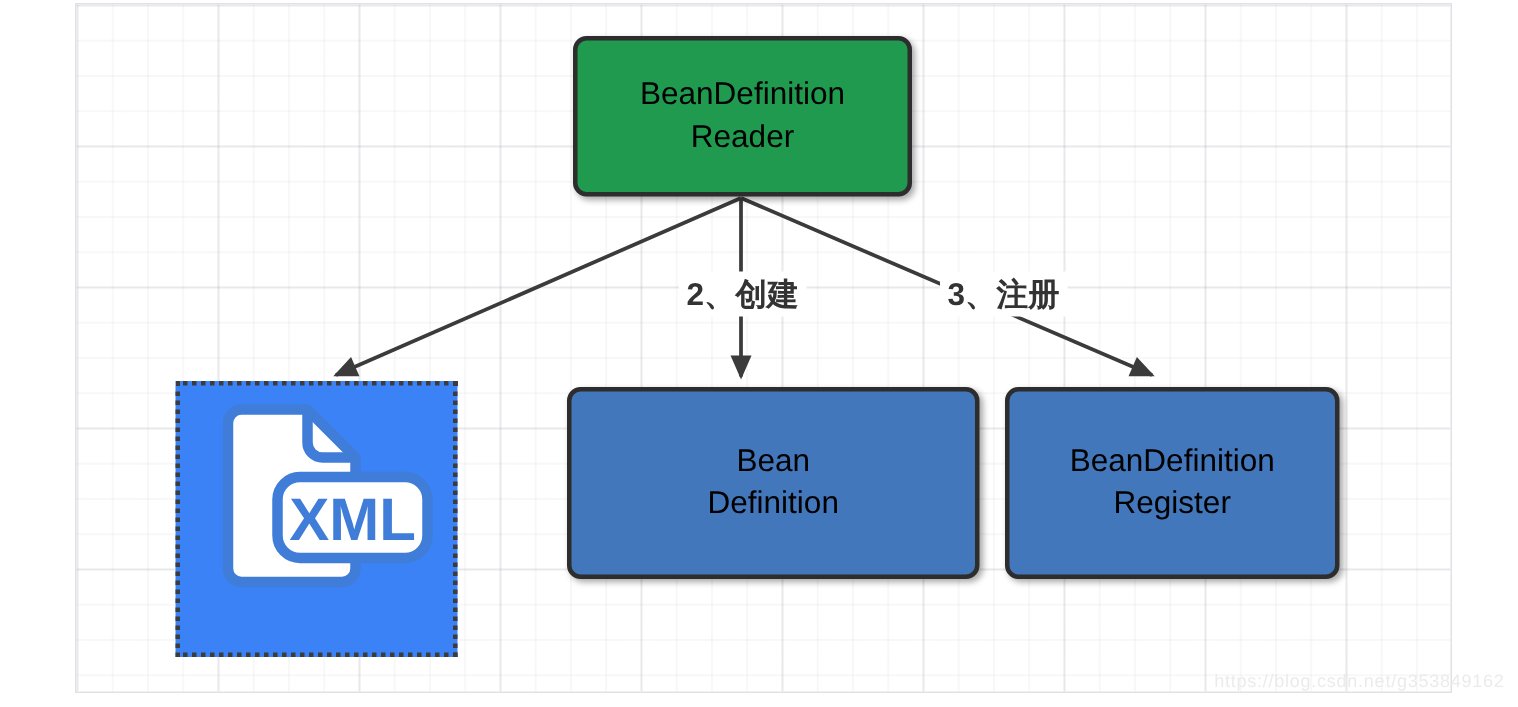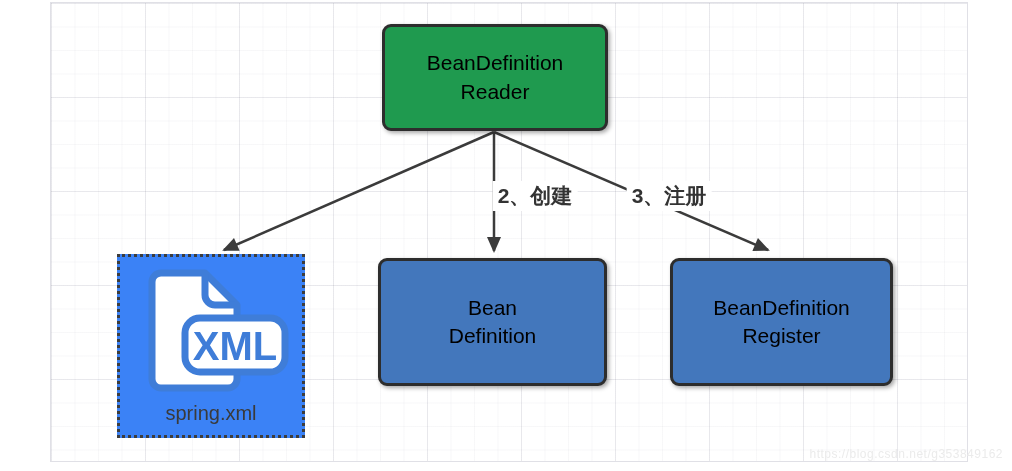--- a/index.html
+++ b/index.html
@@ -24,21 +24,21 @@
   .arrow-layer{position:absolute;left:0;top:0;width:1012px;height:471px;z-index:2;}
   .node{
     position:absolute;z-index:3;
     display:flex;align-items:center;justify-content:center;text-align:center;
     border:3px solid #2d2d2d;border-radius:9px;
     box-shadow:2px 2px 4px rgba(0,0,0,0.35);
     color:#000000;font-weight:normal;font-size:21px;line-height:1.35;
     box-sizing:border-box;
   }
   .node-reader{left:382px;top:24px;width:226px;height:107px;background:#1f9a4f;}
-  .node-beandef{left:378px;top:258px;width:229px;height:128px;background:#4377bc;}
+  .node-beandef{left:378px;top:258px;width:275px;height:128px;background:#4377bc;}
   .node-register{left:670px;top:258px;width:223px;height:128px;background:#4377bc;}
   .xml-box{
     position:absolute;left:117px;top:254px;width:188px;height:184px;z-index:3;
     border:3px dotted #3c3c3c;background:#3b82f6;box-sizing:border-box;
   }
   .xml-icon{position:absolute;left:26px;top:12px;}
   .xml-filename{
     position:absolute;left:0;bottom:10px;width:100%;text-align:center;
     font-size:20px;color:#3a3a3a;font-weight:normal;
   }
@@ -77,35 +77,34 @@
     </div>
   </div>
 
   <div class="xml-box">
     <svg class="xml-icon" width="145" height="128" viewBox="0 0 145 128">
       <path d="M15 4 H59 L91 36 V110 a9 9 0 0 1 -9 9 H15 a9 9 0 0 1 -9 -9 V13 a9 9 0 0 1 9 -9 Z" fill="#ffffff" stroke="#3f7dd8" stroke-width="7" stroke-linejoin="round"></path>
       <path d="M59 5 V26 a10 10 0 0 0 10 10 H89" fill="none" stroke="#3f7dd8" stroke-width="7" stroke-linejoin="round"></path>
       <rect x="39" y="49" width="100" height="54" rx="15" fill="#ffffff" stroke="#3f7dd8" stroke-width="7"></rect>
       <text x="89" y="91" font-size="40" font-weight="bold" fill="#3f7dd8" text-anchor="middle" font-family="Liberation Sans, DejaVu Sans, sans-serif">XML</text>
     </svg>
-    <div class="xml-filename">spring.xml</div>
   </div>
 
   <div class="node node-beandef">
     <div>
       <span>Bean</span><br>
       <span>Definition</span>
     </div>
   </div>
 
   <div class="node node-register">
     <div>
       <span>BeanDefinition</span><br>
       <span>Register</span>
     </div>
   </div>
 
-  <div class="edge-label" style="left:495px;top:196px;margin-left:40px;">2、创建</div>
+  <div class="edge-label" style="left:495px;top:196px;">2、创建</div>
   <div class="edge-label" style="left:641px;top:196px;margin-left:28px;">3、注册</div>
 
   <div class="watermark">https://blog.csdn.net/g353849162</div>
 
 </div>
 
 </body></html>

